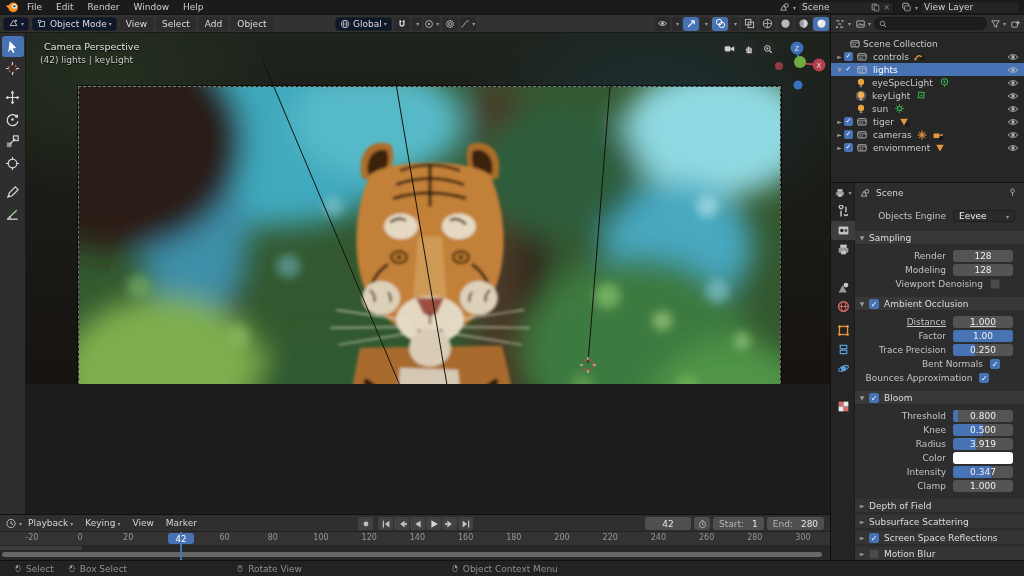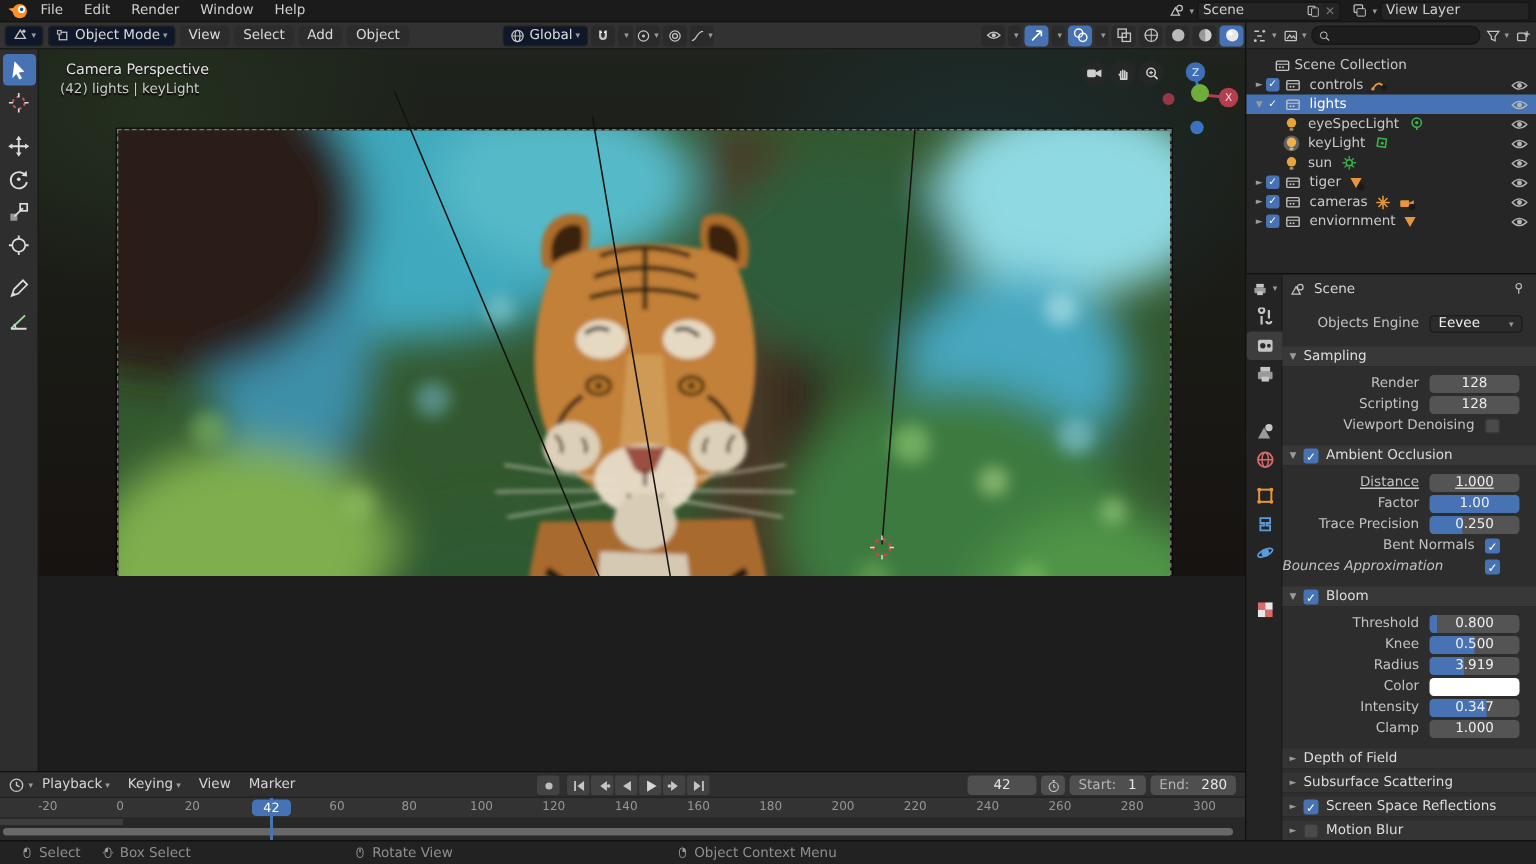--- a/index.html
+++ b/index.html
@@ -866,21 +866,21 @@
           <span class="oarrow">▼</span>
           <span>Sampling</span>
         </div>
         <div class="prow" style="top: 66px;">
           <span class="plabel">Render</span>
           <div class="pwidget">
             <span class="val">128</span>
           </div>
         </div>
         <div class="prow" style="top: 80px;">
-          <span class="plabel">Scripting</span>
+          <span class="plabel">Modeling</span>
           <div class="pwidget">
             <span class="val">128</span>
           </div>
         </div>
         <div class="prow" style="top: 94px; justify-content: flex-end; padding-right: 16px;">
           <span style="margin-right: 7px; color: rgb(195, 195, 195);">Viewport Denoising</span>
           <span class="chk"></span>
         </div>
         <div class="phead" style="top: 114px;">
           <span class="oarrow">▼</span>
@@ -904,21 +904,21 @@
           <span class="plabel">Trace Precision</span>
           <div class="pwidget">
             <div class="fill" style="width: 37%;"></div>
             <span class="val">0.250</span>
           </div>
         </div>
         <div class="prow" style="top: 174px; justify-content: flex-end; padding-right: 16px;">
           <span style="margin-right: 7px; color: rgb(195, 195, 195);">Bent Normals</span>
           <span class="chk on">✓</span>
         </div>
-        <div class="prow" style="top: 188px; justify-content: space-between; padding-right: 16px; font-style: italic;">
+        <div class="prow" style="top: 188px; justify-content: center; padding-right: 16px;">
           <span style="margin-right: 7px; color: rgb(195, 195, 195);">Bounces Approximation</span>
           <span class="chk on">✓</span>
         </div>
         <div class="phead" style="top: 208px;">
           <span class="oarrow">▼</span>
           <span class="chk on" style="margin-right: 5px;">✓</span>
           <span>Bloom</span>
         </div>
         <div class="prow" style="top: 226px;">
           <span class="plabel">Threshold</span>

